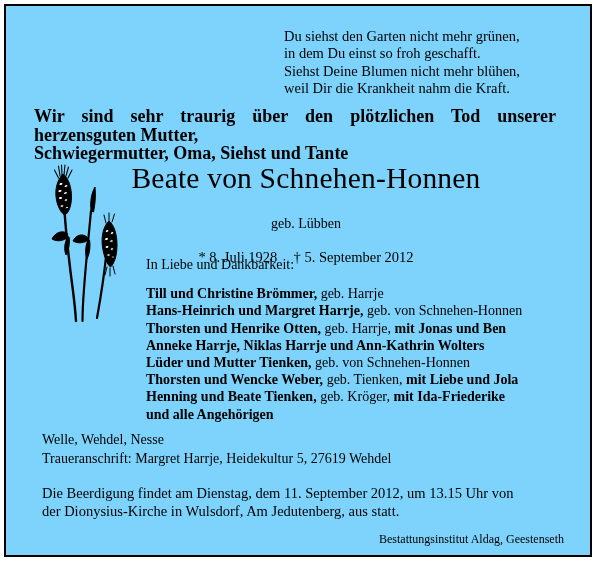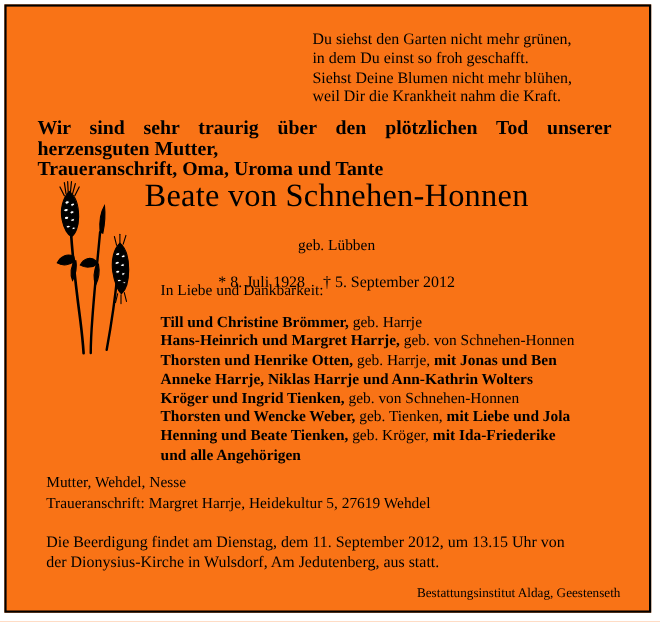--- a/index.html
+++ b/index.html
@@ -17,21 +17,21 @@
   }
 
   #notice {
     position: absolute;
     left: 4px;
     top: 4px;
     width: 588px;
     height: 553px;
     border: 2px solid #000000;
     box-sizing: border-box;
-    background: #f97316;
+    background: #7dd3fc;
   }
 
   
   .poem {
     position: absolute;
     left: 278px;
     top: 22px;
     width: 300px;
     font-size: 14.5px;
     line-height: 17.4px;
@@ -151,21 +151,21 @@
 
   <div class="poem">
     <div>Du siehst den Garten nicht mehr grünen,</div>
     <div>in dem Du einst so froh geschafft.</div>
     <div>Siehst Deine Blumen nicht mehr blühen,</div>
     <div>weil Dir die Krankheit nahm die Kraft.</div>
   </div>
 
   <div class="intro">
     <div>Wir sind sehr traurig über den plötzlichen Tod unserer herzensguten Mutter,</div>
-    <div class="lastline">Traueranschrift, Oma, Uroma und Tante</div>
+    <div class="lastline">Schwiegermutter, Oma, Siehst und Tante</div>
   </div>
 
   <div class="grain">
     <svg width="100" height="170" viewBox="0 0 100 170" xmlns="http://www.w3.org/2000/svg">
       <g fill="#000000" stroke="#000000">
 
         <path d="M25.5 48 C27 70, 30 98, 34 128 C35.5 140, 36.5 150, 37 158" stroke-width="2.4" fill="none" stroke-linecap="round"></path>
 
         <g stroke-width="1.1" stroke-linecap="round" fill="none">
           <path d="M21 13 L19.5 3"></path>
@@ -250,36 +250,36 @@
       <div>
         <span>Hans-Heinrich und Margret Harrje,</span><span class="reg"> geb. von Schnehen-Honnen</span><span></span><span class="reg"></span>
       </div>
       <div>
         <span>Thorsten und Henrike Otten,</span><span class="reg"> geb. Harrje,</span><span> mit Jonas und Ben</span><span class="reg"></span>
       </div>
       <div>
         <span>Anneke Harrje, Niklas Harrje und Ann-Kathrin Wolters</span><span class="reg"></span><span></span><span class="reg"></span>
       </div>
       <div>
-        <span>Kröger und Ingrid Tienken,</span><span class="reg"> geb. von Schnehen-Honnen</span><span></span><span class="reg"></span>
+        <span>Lüder und Mutter Tienken,</span><span class="reg"> geb. von Schnehen-Honnen</span><span></span><span class="reg"></span>
       </div>
       <div>
         <span>Thorsten und Wencke Weber,</span><span class="reg"> geb. Tienken,</span><span> mit Liebe und Jola</span><span class="reg"></span>
       </div>
       <div>
         <span>Henning und Beate Tienken,</span><span class="reg"> geb. Kröger,</span><span> mit Ida-Friederike</span><span class="reg"></span>
       </div>
       <div>
         <span>und alle Angehörigen</span><span class="reg"></span><span></span><span class="reg"></span>
       </div>
     </div>
   </div>
 
   <div class="places">
-    <div>Mutter, Wehdel, Nesse</div>
+    <div>Welle, Wehdel, Nesse</div>
     <div>Traueranschrift: Margret Harrje, Heidekultur 5, 27619 Wehdel</div>
   </div>
 
   <div class="funeral">
     <div>Die Beerdigung findet am Dienstag, dem 11. September 2012, um 13.15 Uhr von</div>
     <div class="lastline">der Dionysius-Kirche in Wulsdorf, Am Jedutenberg, aus statt.</div>
   </div>
 
   <div class="footer">Bestattungsinstitut Aldag, Geestenseth</div>
 

